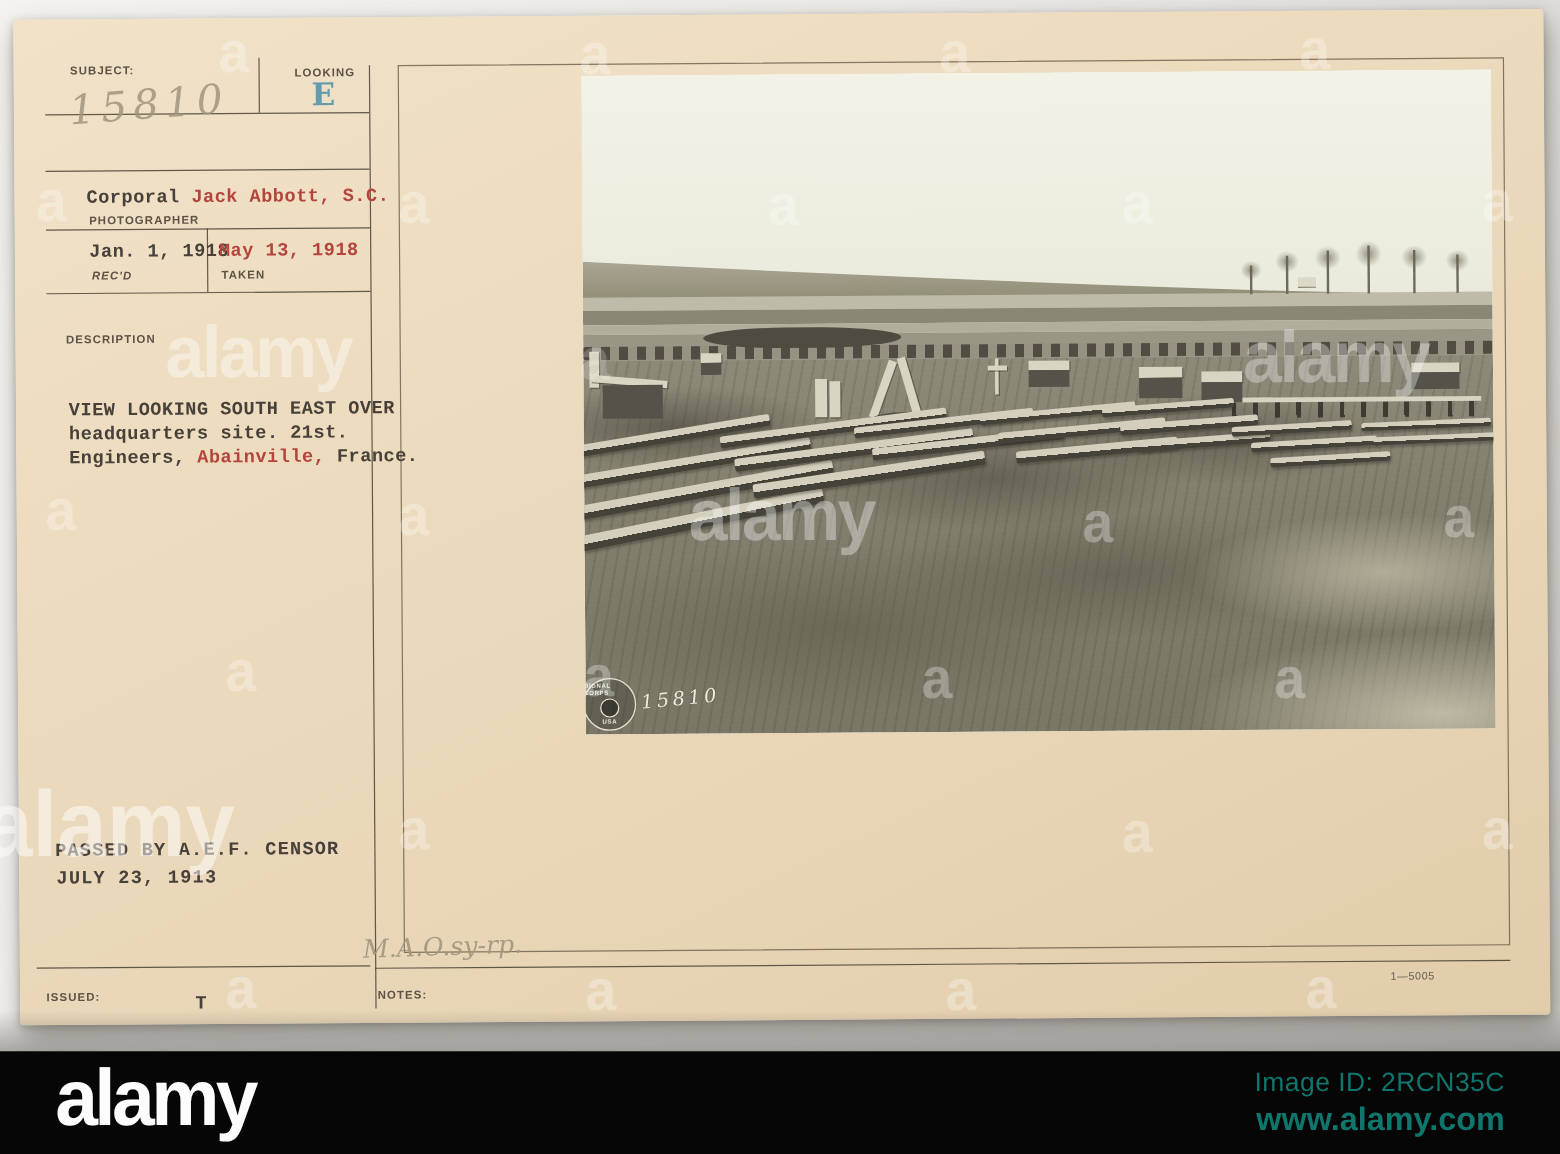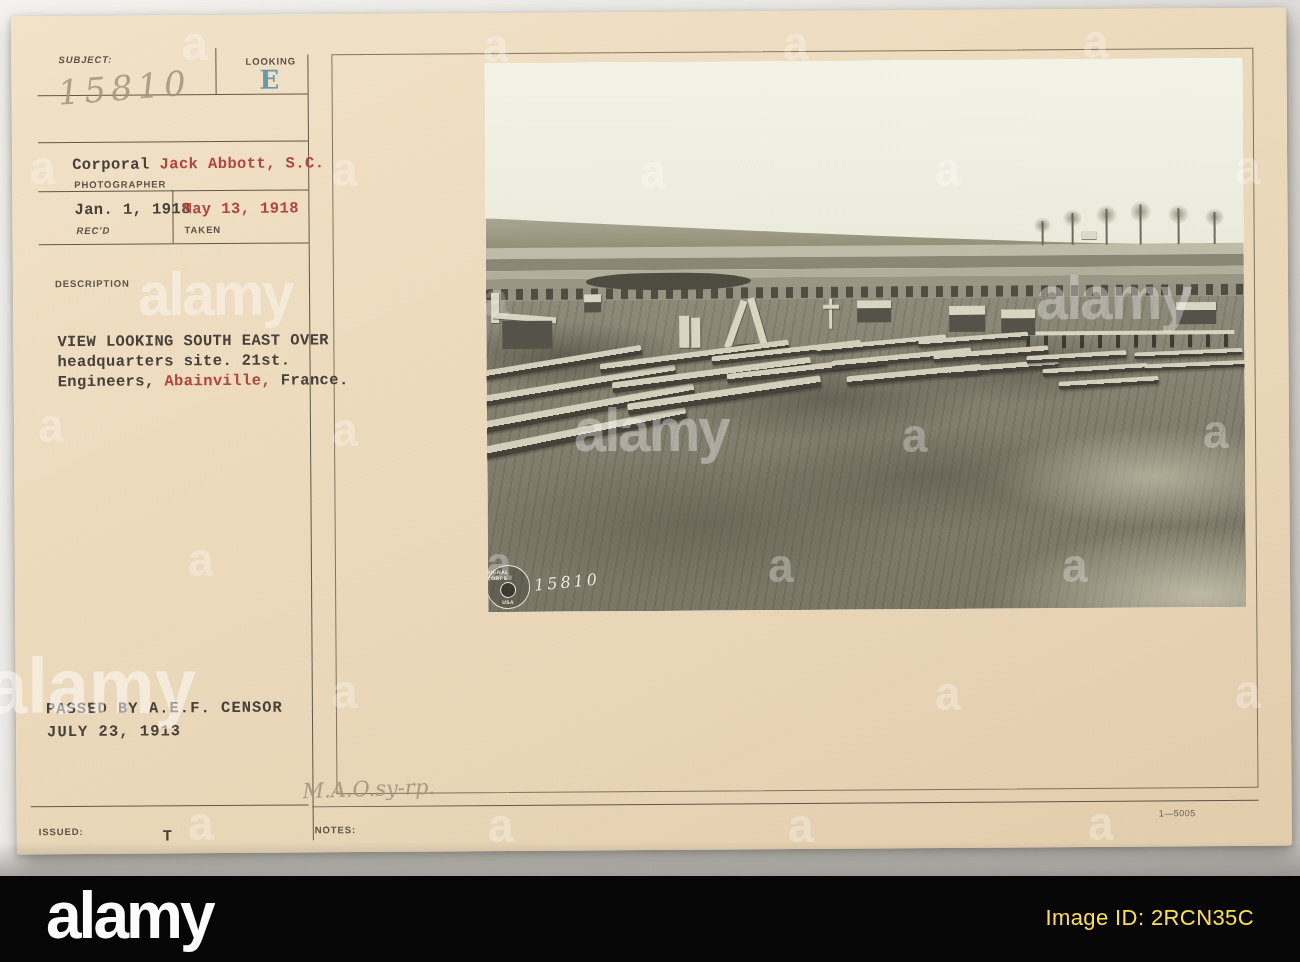--- a/index.html
+++ b/index.html
@@ -67,21 +67,21 @@
     transform:scaleY(1.05);pointer-events:none;}
   .wm.word{font-size:58px;letter-spacing:-2px;opacity:.42;}
   .wm.big{font-size:74px;opacity:.5;}
   
   .floor{position:absolute;left:0;top:842px;width:1300px;height:34px;
     background:linear-gradient(180deg,rgba(100,97,92,0),rgba(85,83,78,.45));}
   .footer{position:absolute;left:0;top:876px;width:1300px;height:86px;background:#060606;
     display:flex;align-items:center;justify-content:space-between;padding:0 46px;box-sizing:border-box;}
   .footer-logo{font:800 64px "Liberation Sans",sans-serif;color:#fcfcfc;letter-spacing:-3px;
     transform:scaleY(1.04);margin-top:-8px;}
-  .footer-right{text-align:right;color:#fde047;}
+  .footer-right{text-align:right;color:#0f766e;}
   .footer-id{font-size:22px;letter-spacing:.4px;margin-bottom:3px;}
   .footer-url{font-size:27px;font-weight:700;}
 </style>
 </head>
 <body>
 
 <div class="scene">
 
   <div class="card">
 
@@ -89,21 +89,21 @@
     <div class="vline" style="left:204px;top:33px;height:46px;"></div>
     <div class="hline" style="left:26px;top:126px;width:270px;"></div>
     <div class="hline" style="left:26px;top:175px;width:270px;"></div>
     <div class="vline" style="left:160px;top:175px;height:53px;"></div>
     <div class="hline" style="left:26px;top:228px;width:270px;"></div>
     <div class="hline" style="left:14px;top:790px;width:278px;"></div>
     <div class="vline" style="left:296px;top:40px;height:786px;"></div>
     <div class="hline" style="left:296px;top:792px;width:946px;"></div>
     <div class="frame"></div>
 
-    <div class="label" style="left:47px;top:38px;font-style:italic;">SUBJECT:</div>
+    <div class="label" style="left:47px;top:38px;">SUBJECT:</div>
     <div class="pencil subject-hand" style="left:46px;top:52px;">15810</div>
     <div class="label" style="left:234px;top:41px;">LOOKING</div>
     <div class="stamp-e" style="left:248px;top:50px;">E</div>
 
     <div class="typed" style="left:60px;top:139px;"><span>Corporal </span><span class="red">Jack Abbott, S.C.</span></div>
     <div class="label" style="left:62px;top:163px;">PHOTOGRAPHER</div>
 
     <div class="typed" style="left:62px;top:184px;">Jan. 1, 1918</div>
     <div class="label" style="left:64px;top:209px;font-style:italic;">REC'D</div>
     <div class="typed red" style="left:170px;top:184px;">May 13, 1918</div>
@@ -232,16 +232,17 @@
     <span class="wm" style="left:788px;top:798px;">a</span>
     <span class="wm" style="left:1088px;top:796px;">a</span>
   </div>
 
   <div class="floor"></div>
 
   <div class="footer">
     <div class="footer-logo">alamy</div>
     <div class="footer-right">
       <div class="footer-id">Image ID: 2RCN35C</div>
+      <div class="footer-url">www.alamy.com</div>
     </div>
   </div>
 
 </div>
 
 </body></html>

